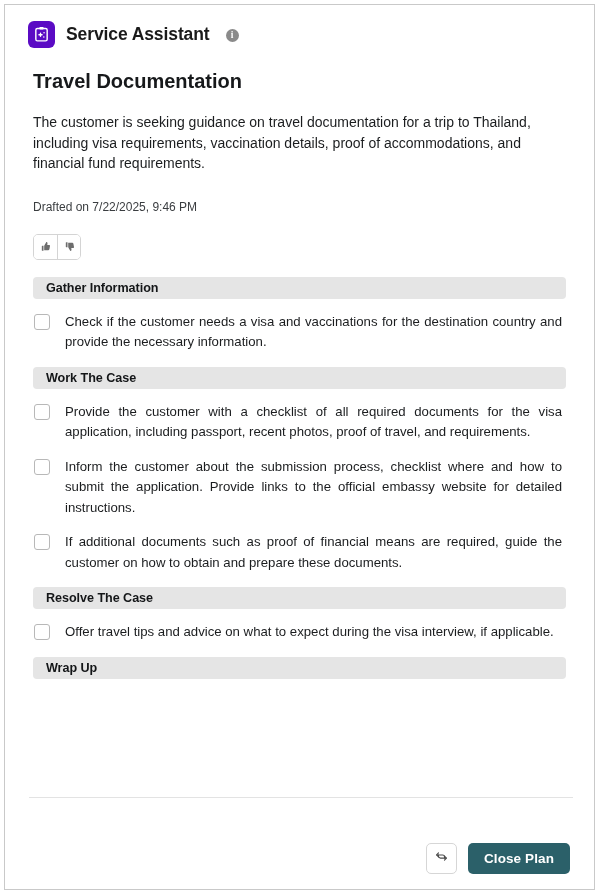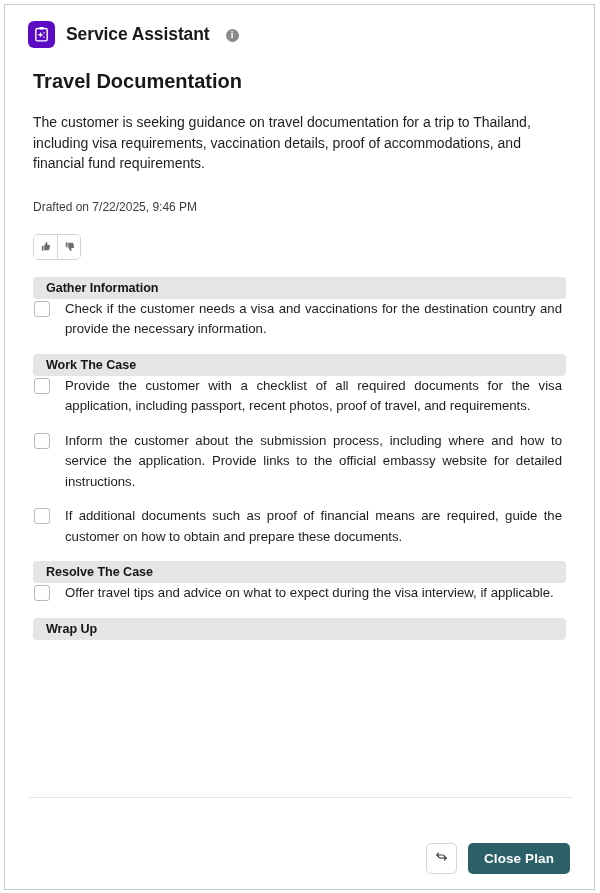--- a/index.html
+++ b/index.html
@@ -114,20 +114,21 @@
     font-size: 12.6px;
     font-weight: bold;
     color: #141618;
     letter-spacing: -0.05px;
   }
   .sec-head.spaced { margin-top: 14px; }
 
   .task {
     display: flex;
     align-items: flex-start;
+    margin-top: 13px;
     padding-left: 1px;
   }
   .task + .task { margin-top: 14px; }
   .cbox {
     width: 16px; height: 16px;
     border: 1px solid #b8b8b8;
     border-radius: 3px;
     background: #ffffff;
     flex: 0 0 auto;
     margin-top: 2px;
@@ -235,21 +236,21 @@
             <div class="cbox"></div>
             <div class="task-text">Check if the customer needs a visa and vaccinations for the destination country and provide the necessary information.</div>
           </div>
           <div class="sec-head spaced">Work The Case</div>
           <div class="task">
             <div class="cbox"></div>
             <div class="task-text">Provide the customer with a checklist of all required documents for the visa application, including passport, recent photos, proof of travel, and requirements.</div>
           </div>
           <div class="task">
             <div class="cbox"></div>
-            <div class="task-text">Inform the customer about the submission process, including where and how to service the application. Provide links to the official embassy website for detailed instructions.</div>
+            <div class="task-text">Inform the customer about the submission process, checklist where and how to submit the application. Provide links to the official embassy website for detailed instructions.</div>
           </div>
           <div class="task">
             <div class="cbox"></div>
             <div class="task-text">If additional documents such as proof of financial means are required, guide the customer on how to obtain and prepare these documents.</div>
           </div>
           <div class="sec-head spaced">Resolve The Case</div>
           <div class="task">
             <div class="cbox"></div>
             <div class="task-text">Offer travel tips and advice on what to expect during the visa interview, if applicable.</div>
           </div>

